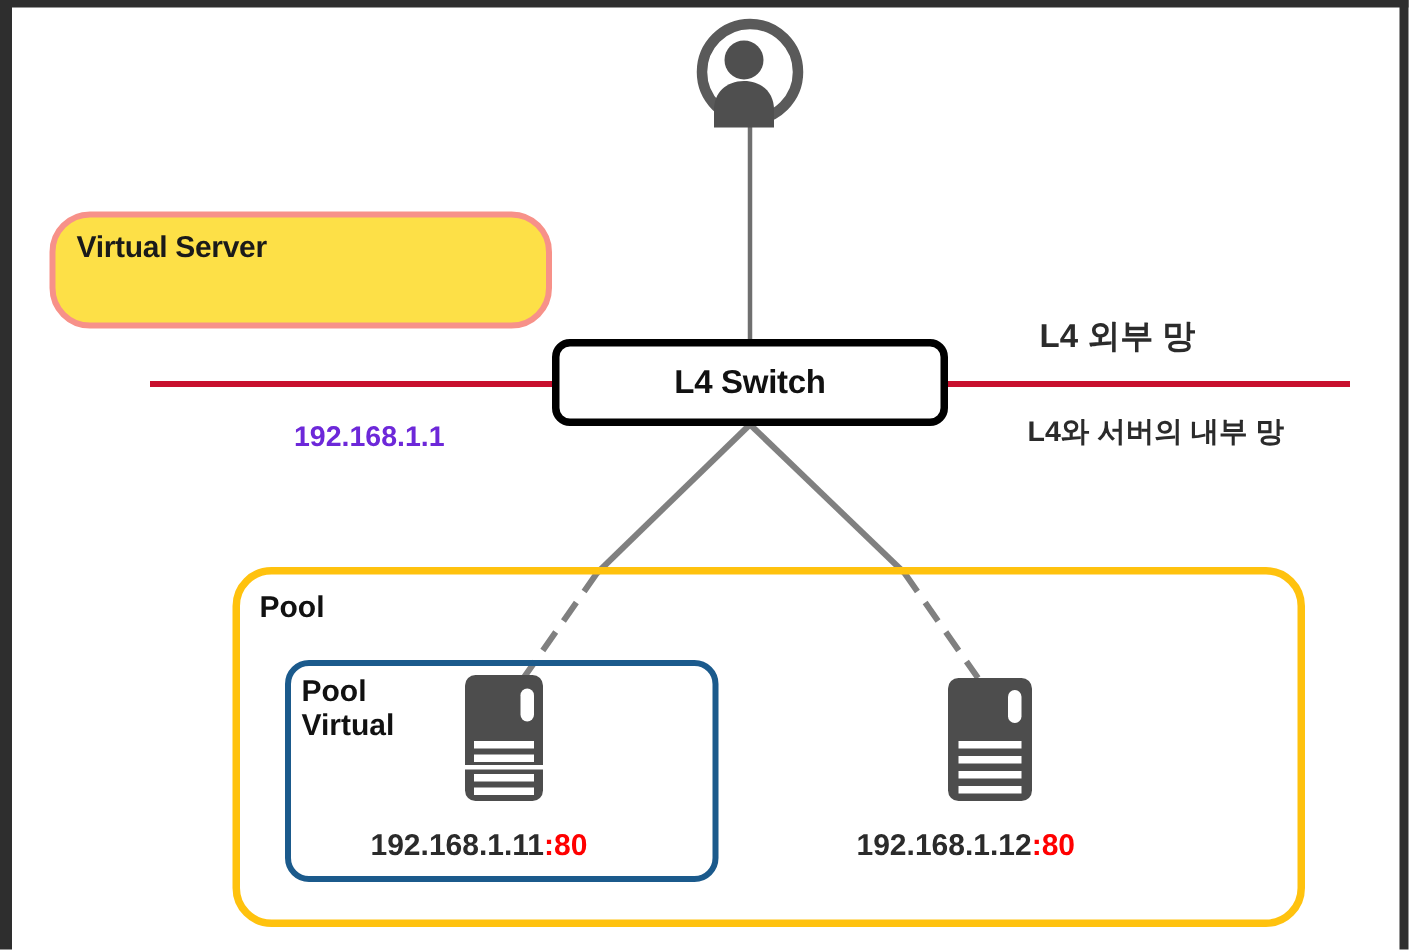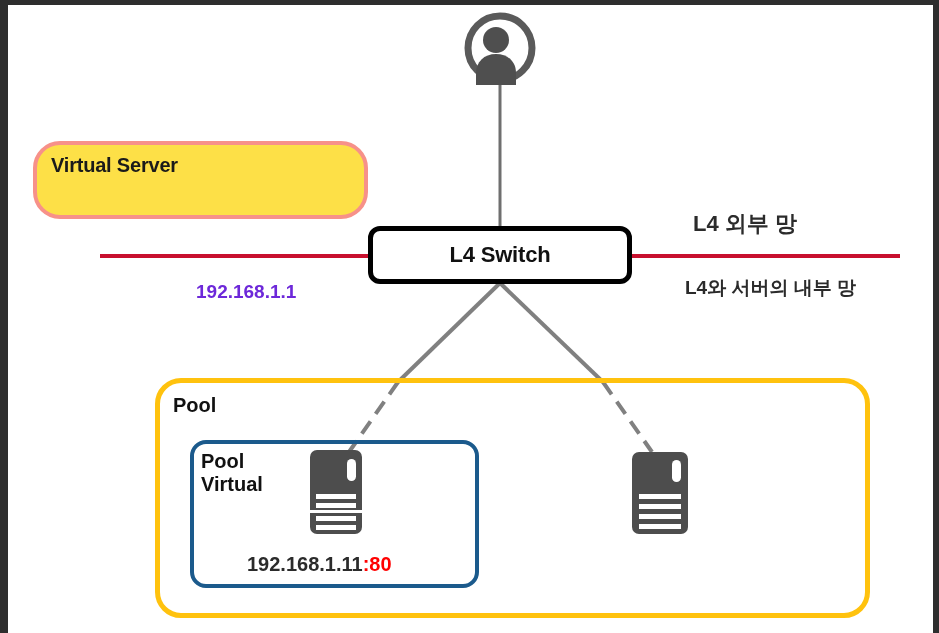--- a/index.html
+++ b/index.html
@@ -259,14 +259,15 @@
       <rect x="40" y="8" width="9" height="22" rx="4.5" ry="4.5" fill="#ffffff"></rect>
       <rect x="7" y="42" width="42" height="5" fill="#ffffff"></rect>
       <rect x="7" y="52" width="42" height="5" fill="#ffffff"></rect>
       <rect x="7" y="62" width="42" height="5" fill="#ffffff"></rect>
       <rect x="7" y="72" width="42" height="5" fill="#ffffff"></rect>
     </svg>
   </div>
 
   <div class="abs server-address" id="server-1-address"><span>192.168.1.11</span><span class="port">:</span><span class="port">80</span></div>
 
+  <div class="abs server-address" id="server-2-address"><span>192.168.1.12</span><span class="port">:</span><span class="port">80</span></div>
 
 </div>
 
 </body></html>

